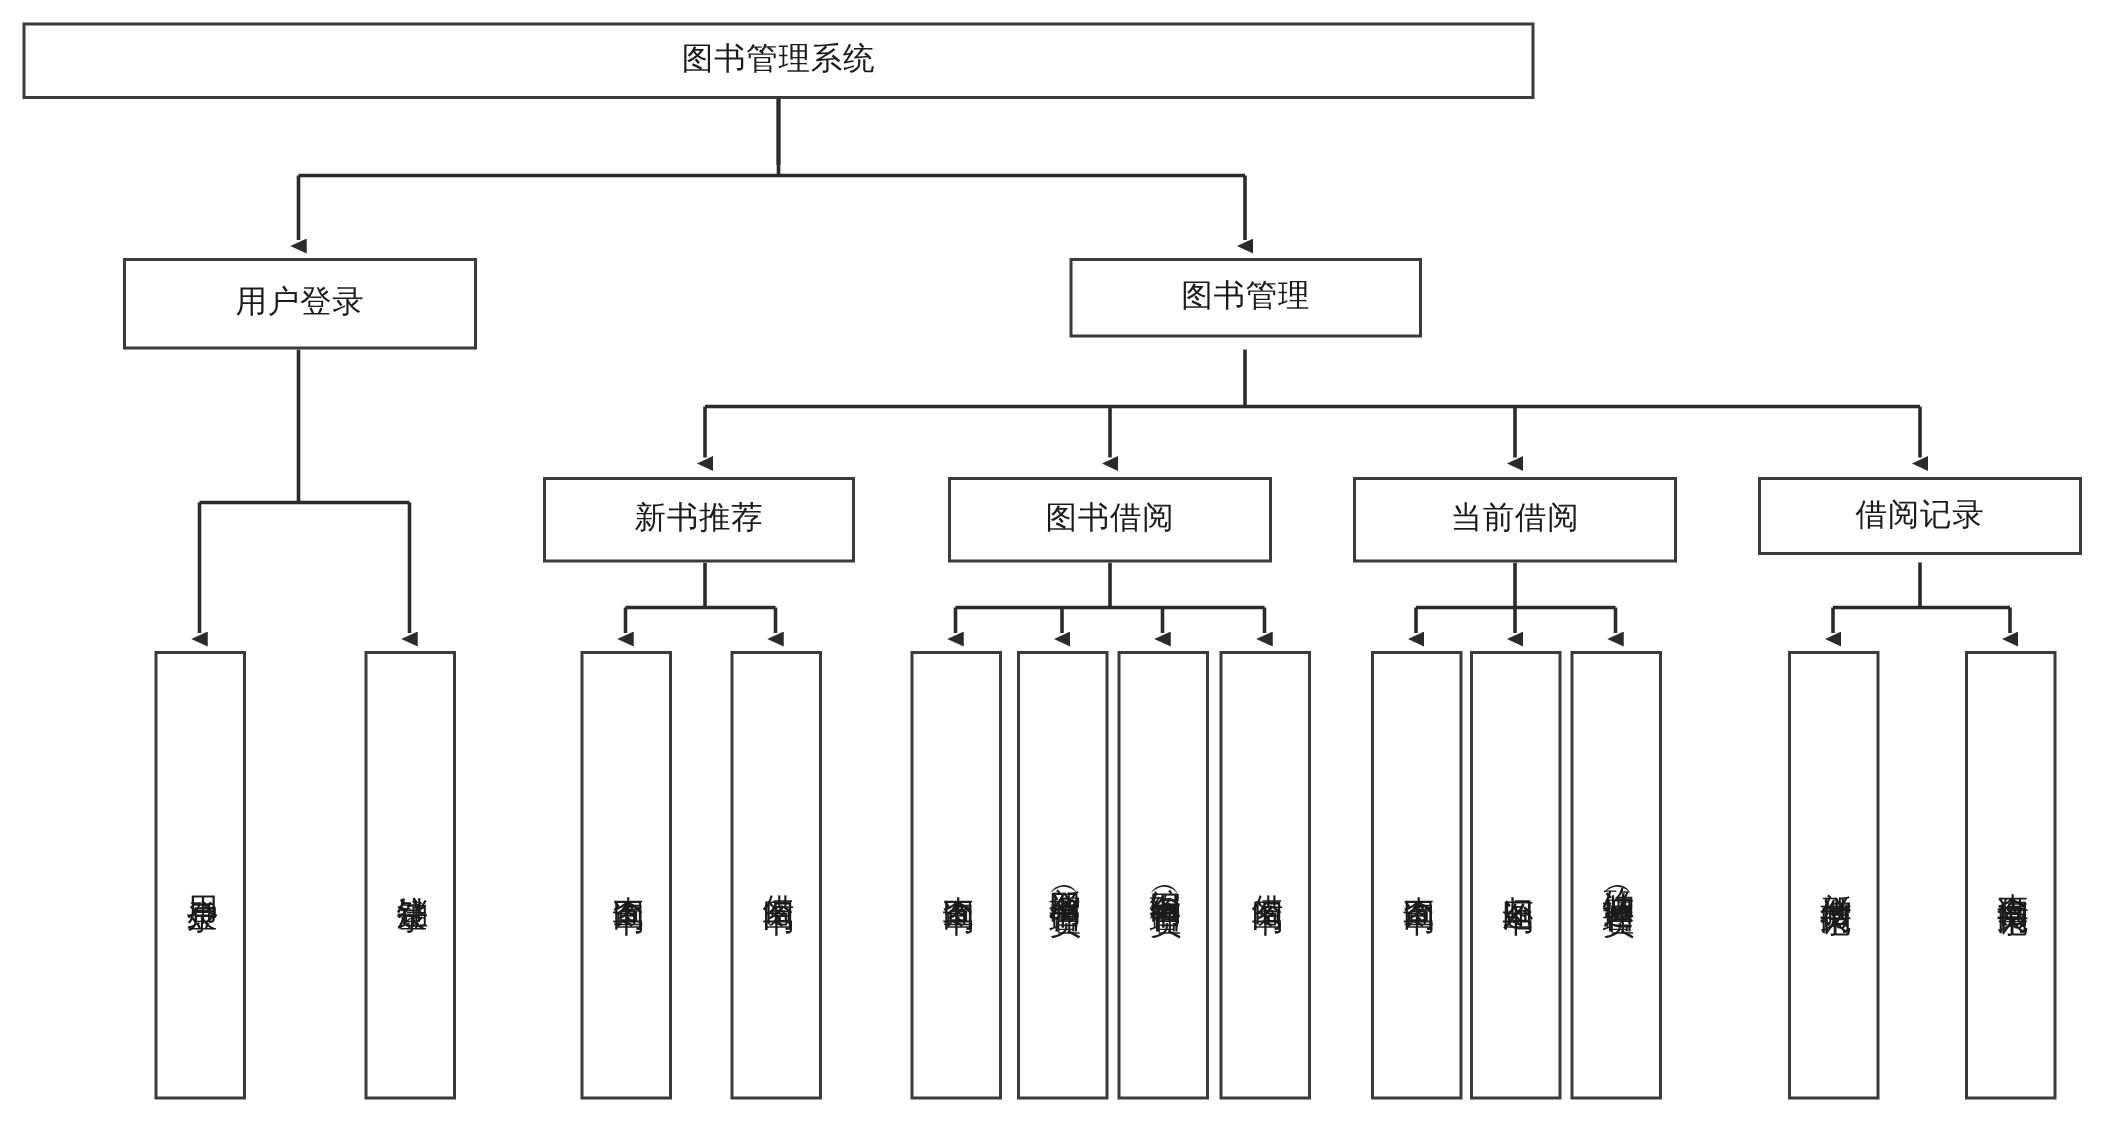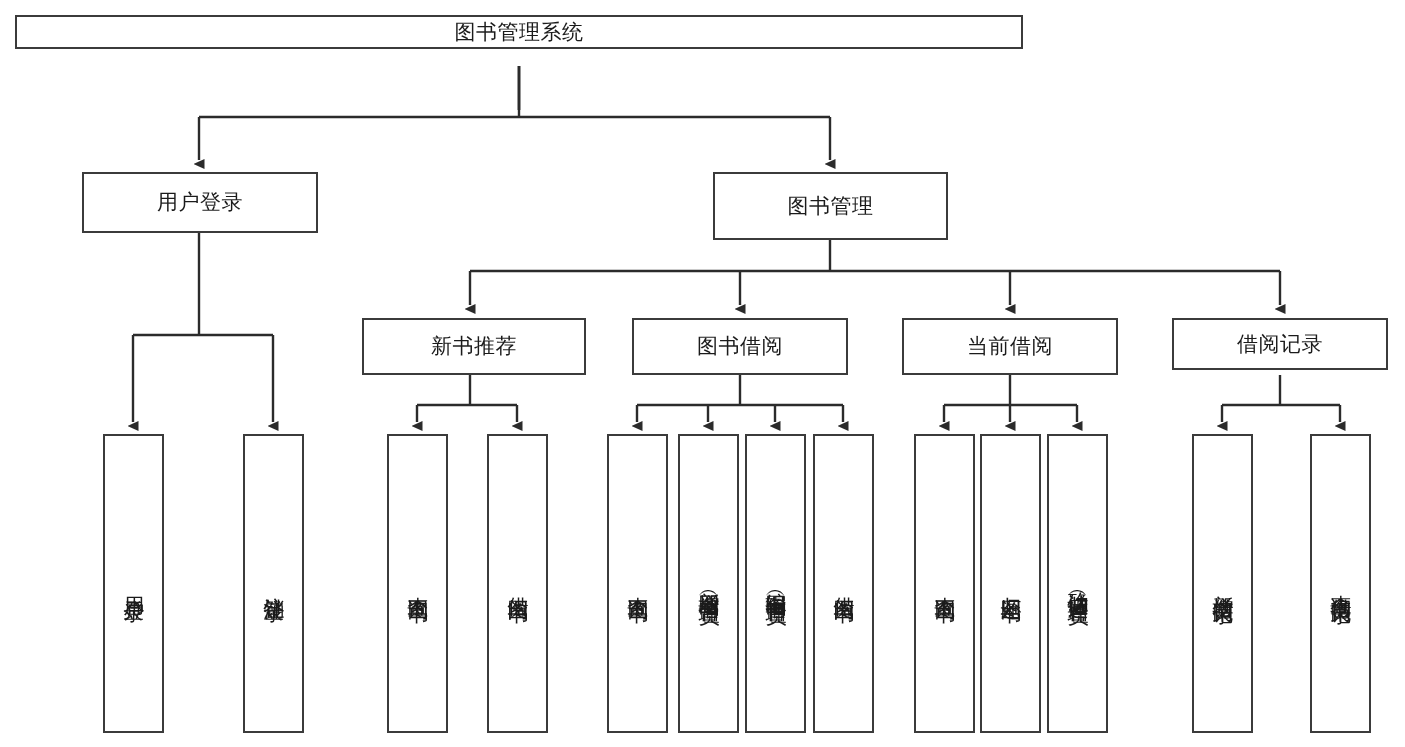--- a/index.html
+++ b/index.html
@@ -128,32 +128,32 @@
       <path d="M1010,405 L1010,422" marker-end="url(#arrow)"></path>
       <path d="M1077,405 L1077,422" marker-end="url(#arrow)"></path>
 
       <path d="M1280,375 L1280,405"></path>
       <path d="M1222,405 L1340,405"></path>
       <path d="M1222,405 L1222,422" marker-end="url(#arrow)"></path>
       <path d="M1340,405 L1340,422" marker-end="url(#arrow)"></path>
     </g>
   </svg>
 
-  <div class="node horiz" style="left:15px; top:15px; width:1008px; height:34px;">
+  <div class="node horiz" style="left:15px; top:15px; width:1008px; height:51px;">
     <span class="node-label">图书管理系统</span>
   </div>
 
   <div class="node horiz" style="left:82px; top:172px; width:236px; height:61px;">
     <span class="node-label">用户登录</span>
   </div>
-  <div class="node horiz" style="left:713px; top:172px; width:235px; height:68px;">
+  <div class="node horiz" style="left:713px; top:172px; width:235px; height:53px;">
     <span class="node-label">图书管理</span>
   </div>
 
-  <div class="node horiz" style="left:362px; top:318px; width:224px; height:57px;">
+  <div class="node horiz" style="left:362px; top:318px; width:208px; height:57px;">
     <span class="node-label">新书推荐</span>
   </div>
   <div class="node horiz" style="left:632px; top:318px; width:216px; height:57px;">
     <span class="node-label">图书借阅</span>
   </div>
   <div class="node horiz" style="left:902px; top:318px; width:216px; height:57px;">
     <span class="node-label">当前借阅</span>
   </div>
   <div class="node horiz" style="left:1172px; top:318px; width:216px; height:52px;">
     <span class="node-label">借阅记录</span>

